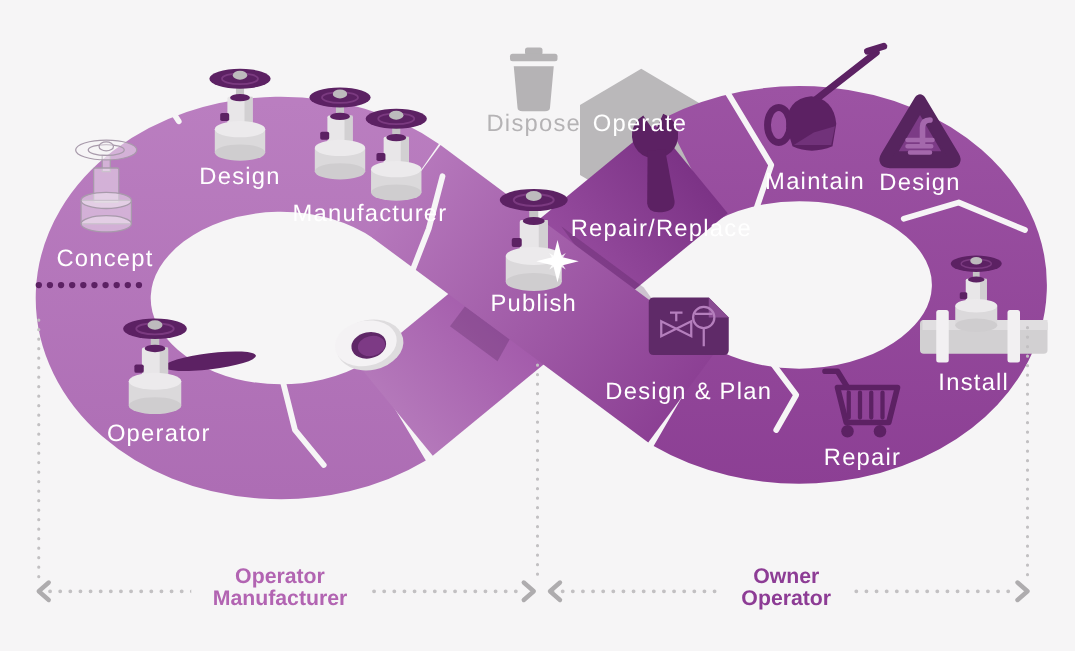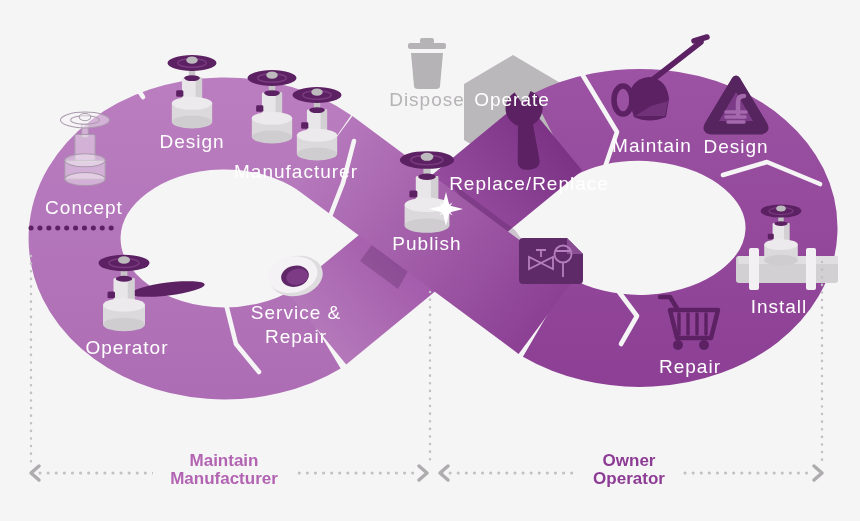--- a/index.html
+++ b/index.html
@@ -192,26 +192,26 @@
     <path d="M419,466 L427,473 L419,480"></path>
     <path d="M448,466 L440,473 L448,480"></path>
     <path d="M814,466 L822,473 L814,480"></path>
   </g>
 </svg>
 
 <div class="stage-lbl" style="left:84px;top:196px">Concept</div>
 <div class="stage-lbl" style="left:192px;top:130px">Design</div>
 <div class="stage-lbl" style="left:296px;top:160px">Manufacturer</div>
 <div class="stage-lbl" style="left:427px;top:232px">Publish</div>
-<div class="stage-lbl wrap" style="left:296px;top:301px">Service &amp; Repair</div>
 <div class="stage-lbl" style="left:127px;top:336px">Operator</div>
 <div class="stage-lbl gray" style="left:427px;top:88px">Dispose</div>
 <div class="stage-lbl" style="left:512px;top:88px">Operate</div>
-<div class="stage-lbl" style="left:529px;top:172px">Replace/Replace</div>
+<div class="stage-lbl" style="left:529px;top:172px">Repair/Replace</div>
 <div class="stage-lbl" style="left:652px;top:134px">Maintain</div>
 <div class="stage-lbl" style="left:736px;top:135px">Design</div>
 <div class="stage-lbl" style="left:779px;top:295px">Install</div>
 <div class="stage-lbl" style="left:690px;top:355px">Repair</div>
-
-<div class="legend-lbl left" style="left:224px;top:452px">Maintain Manufacturer</div>
+<div class="stage-lbl" style="left:551px;top:302px">Design &amp; Plan</div>
+
+<div class="legend-lbl left" style="left:224px;top:452px">Operator Manufacturer</div>
 <div class="legend-lbl right" style="left:629px;top:452px">Owner Operator</div>
 
 </div>
 
 </body></html>

